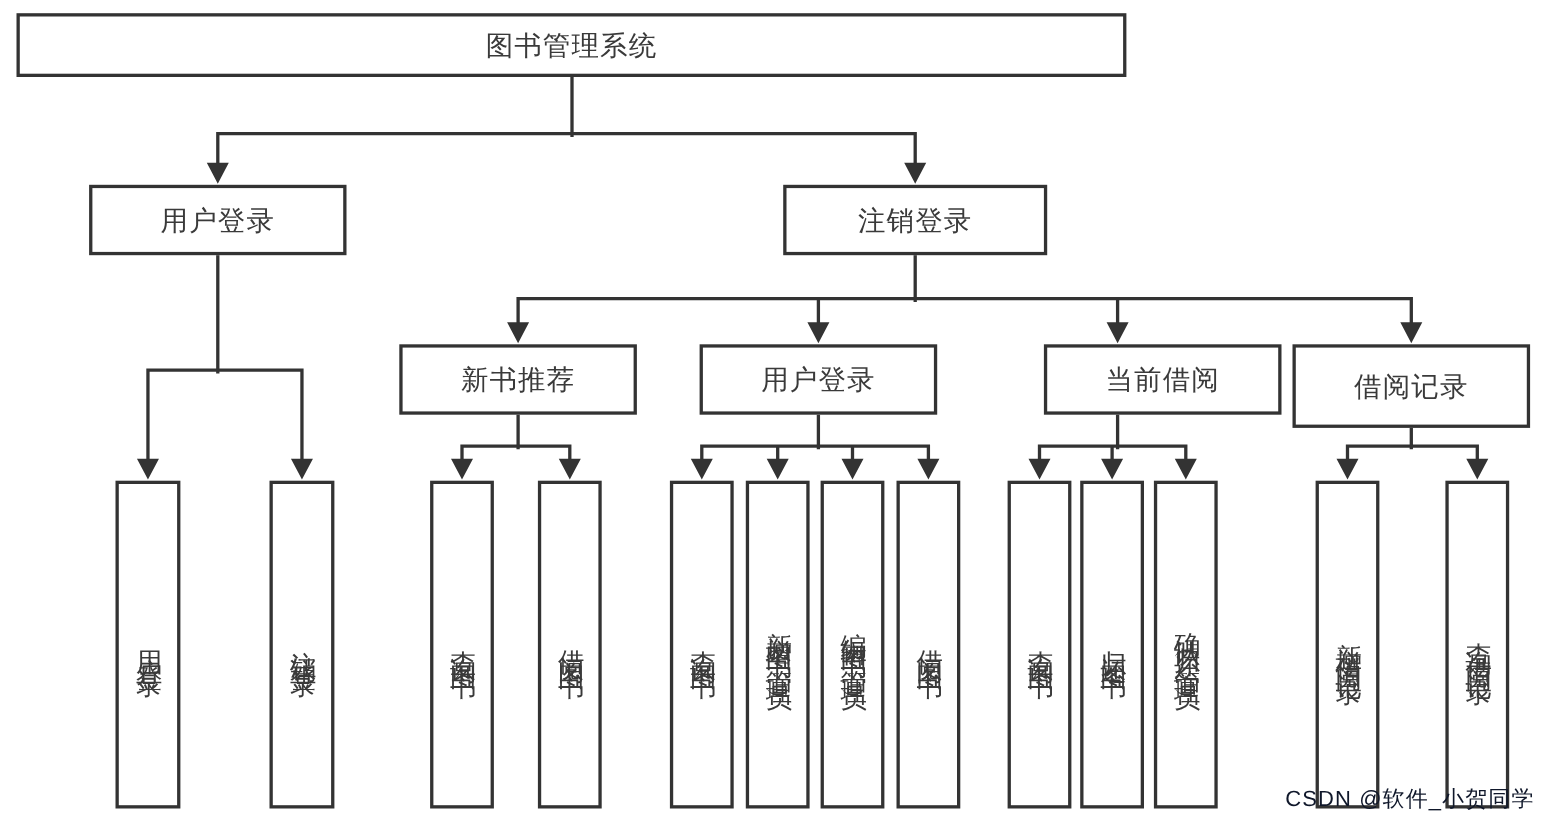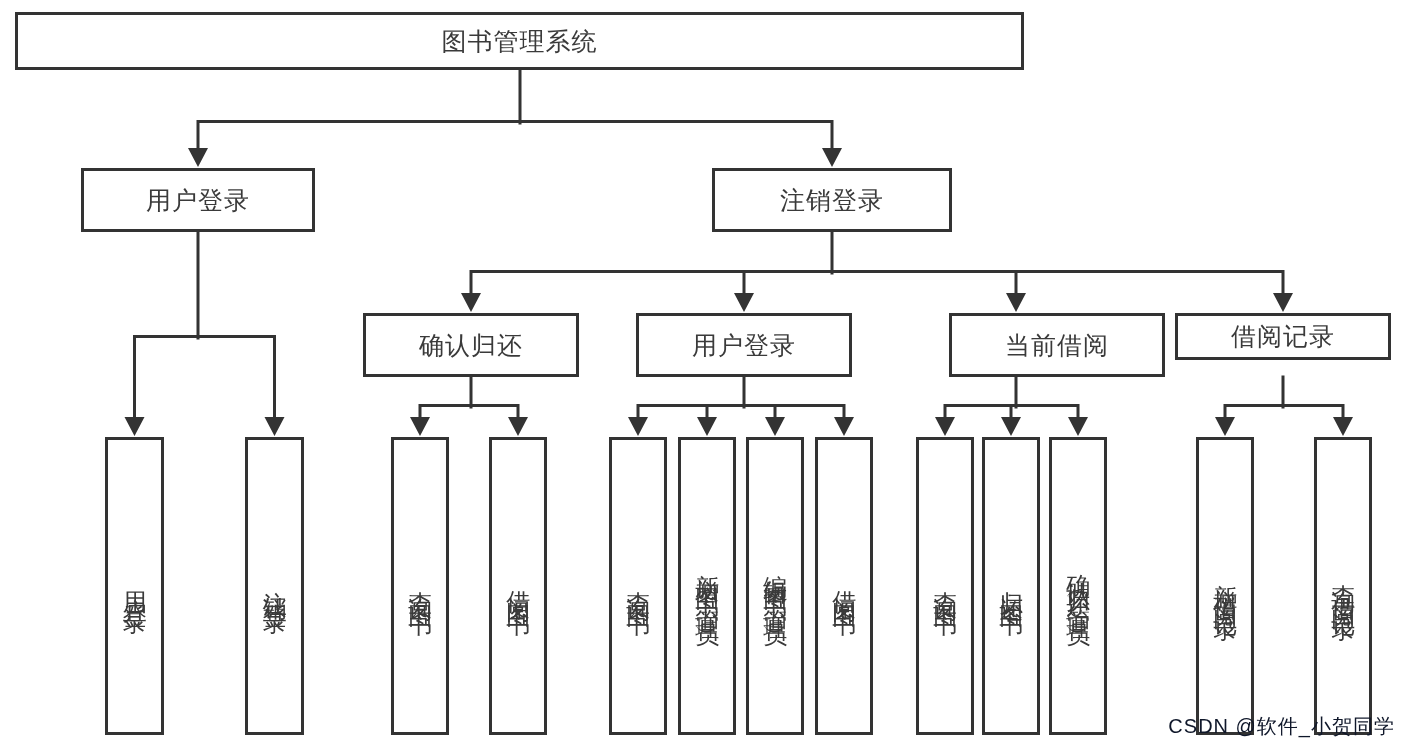--- a/index.html
+++ b/index.html
@@ -45,24 +45,24 @@
       M628 417H648L638 436Z M697 417H717L707 436Z M765 417H785L775 436Z M834 417H854L844 436Z
       M935 417H955L945 436Z M1001 417H1021L1011 436Z M1068 417H1088L1078 436Z
       M1215 417H1235L1225 436Z M1333 417H1353L1343 436Z"></path>
   </svg>
 
   <div class="box hbox" style="left:15px;top:12px;width:1009px;height:58px">图书管理系统</div>
 
   <div class="box hbox" style="left:81px;top:168px;width:234px;height:64px">用户登录</div>
   <div class="box hbox" style="left:712px;top:168px;width:240px;height:64px">注销登录</div>
 
-  <div class="box hbox" style="left:363px;top:313px;width:216px;height:64px">确认归还</div>
+  <div class="box hbox" style="left:363px;top:313px;width:216px;height:64px">新书推荐</div>
   <div class="box hbox" style="left:636px;top:313px;width:216px;height:64px">用户登录</div>
   <div class="box hbox" style="left:949px;top:313px;width:216px;height:64px">当前借阅</div>
-  <div class="box hbox" style="left:1175px;top:313px;width:216px;height:47px">借阅记录</div>
+  <div class="box hbox" style="left:1175px;top:313px;width:216px;height:76px">借阅记录</div>
 
   <div class="box vbox" style="left:105px;top:437px;width:59px;height:298px">用户登录</div>
   <div class="box vbox" style="left:245px;top:437px;width:59px;height:298px">注销登录</div>
 
   <div class="box vbox" style="left:391px;top:437px;width:58px;height:298px">查询图书</div>
   <div class="box vbox" style="left:489px;top:437px;width:58px;height:298px">借阅图书</div>
 
   <div class="box vbox" style="left:609px;top:437px;width:58px;height:298px">查询图书</div>
   <div class="box vbox" style="left:678px;top:437px;width:58px;height:298px">新增图书（管理员）</div>
   <div class="box vbox" style="left:746px;top:437px;width:58px;height:298px">编辑图书（管理员）</div>

